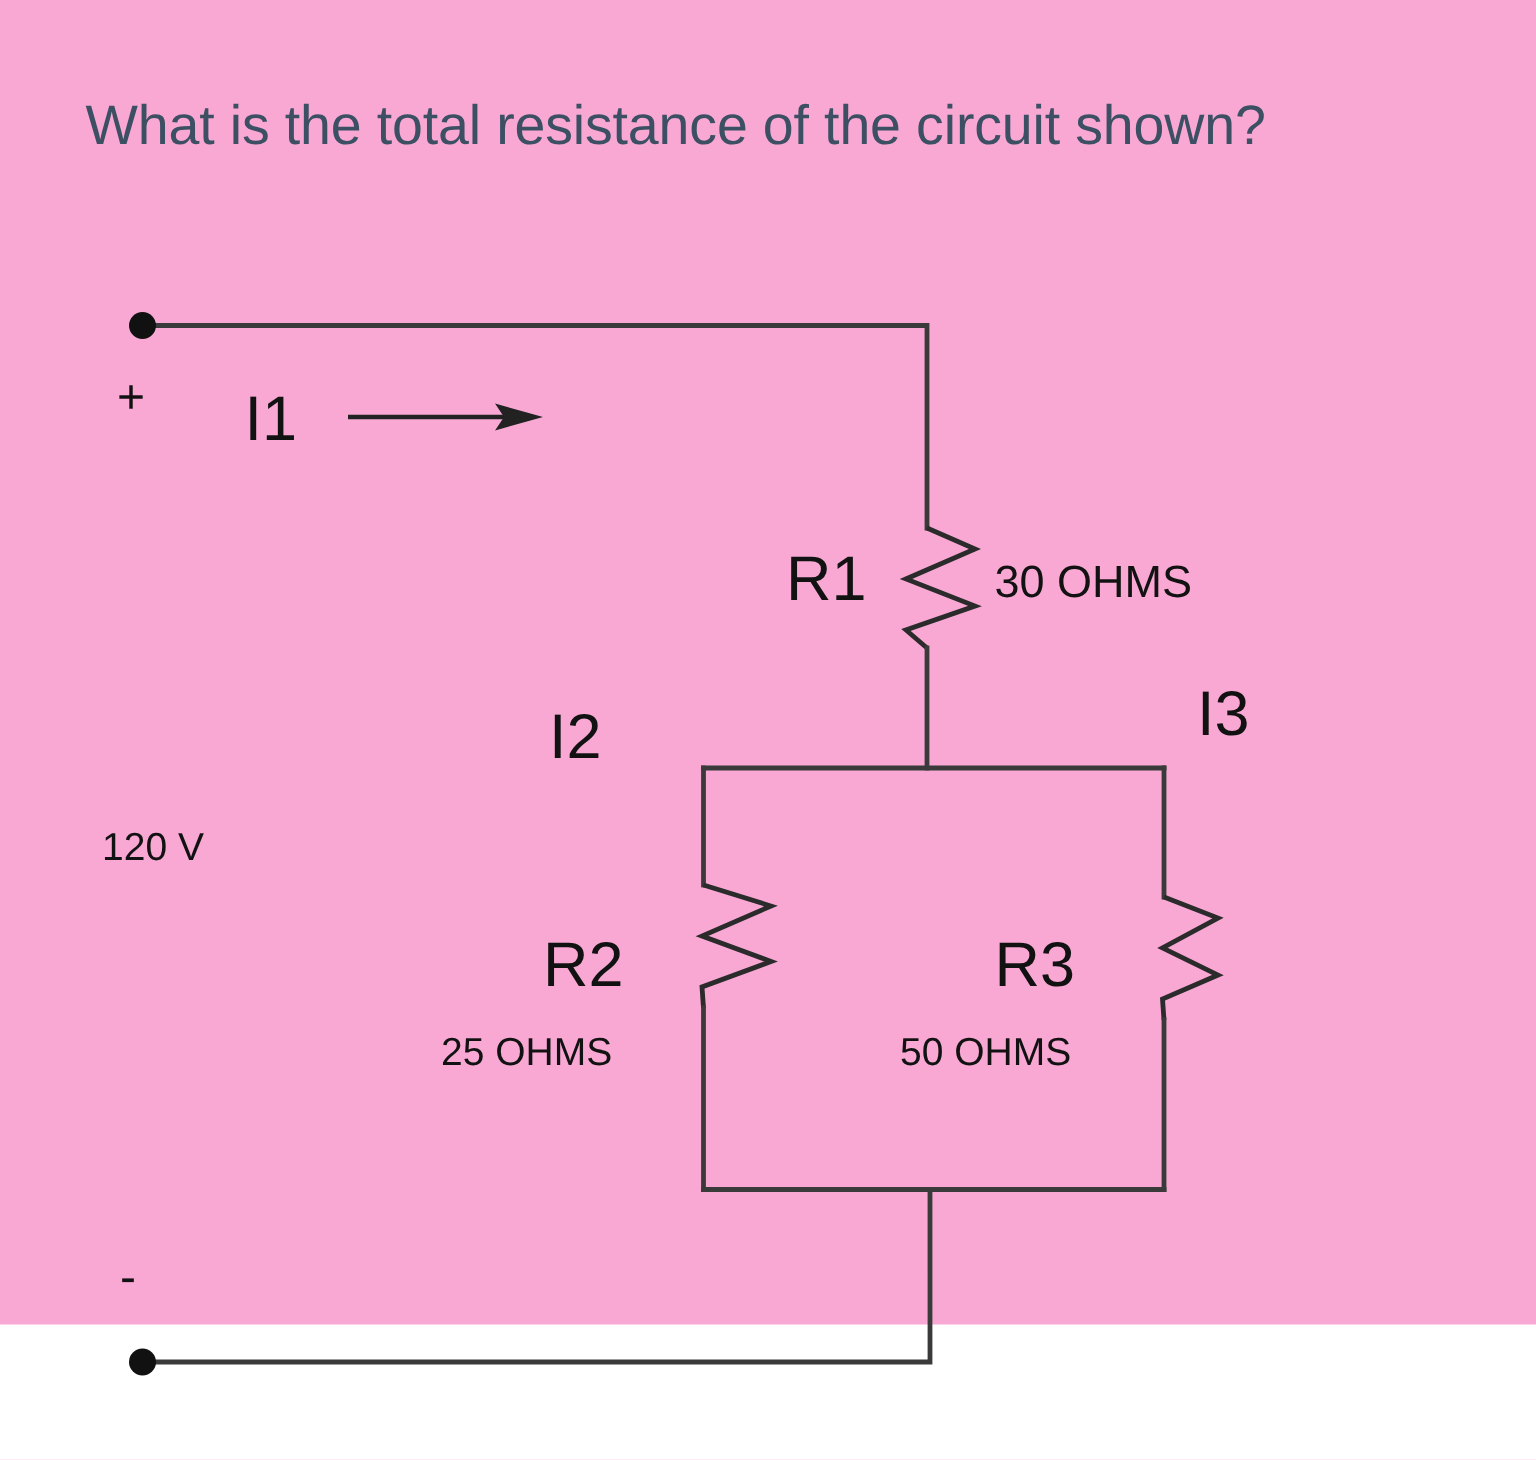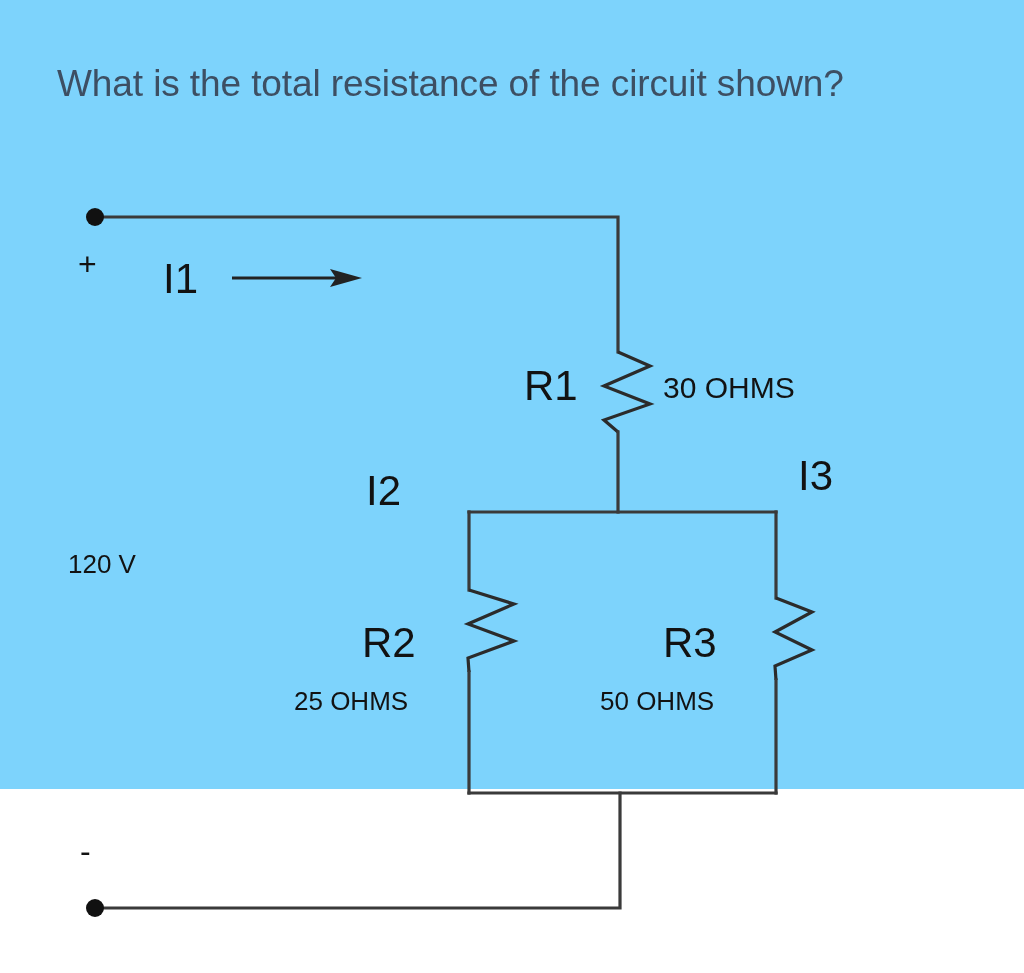--- a/index.html
+++ b/index.html
@@ -10,22 +10,22 @@
   body {
     width: 1024px;
     height: 973px;
     font-family: "Liberation Sans", sans-serif;
     position: relative;
     overflow: hidden;
   }
   #page {
     position: relative;
     width: 1024px;
-    height: 789px;
-    background: #7dd3fc;
+    height: 883px;
+    background: #f9a8d4;
   }
   .question-text {
     position: absolute;
     left: 57px;
     top: 62px;
     font-family: "Liberation Sans", sans-serif;
     font-size: 37px;
     line-height: 44px;
     color: #3d4f63;
     white-space: nowrap;

